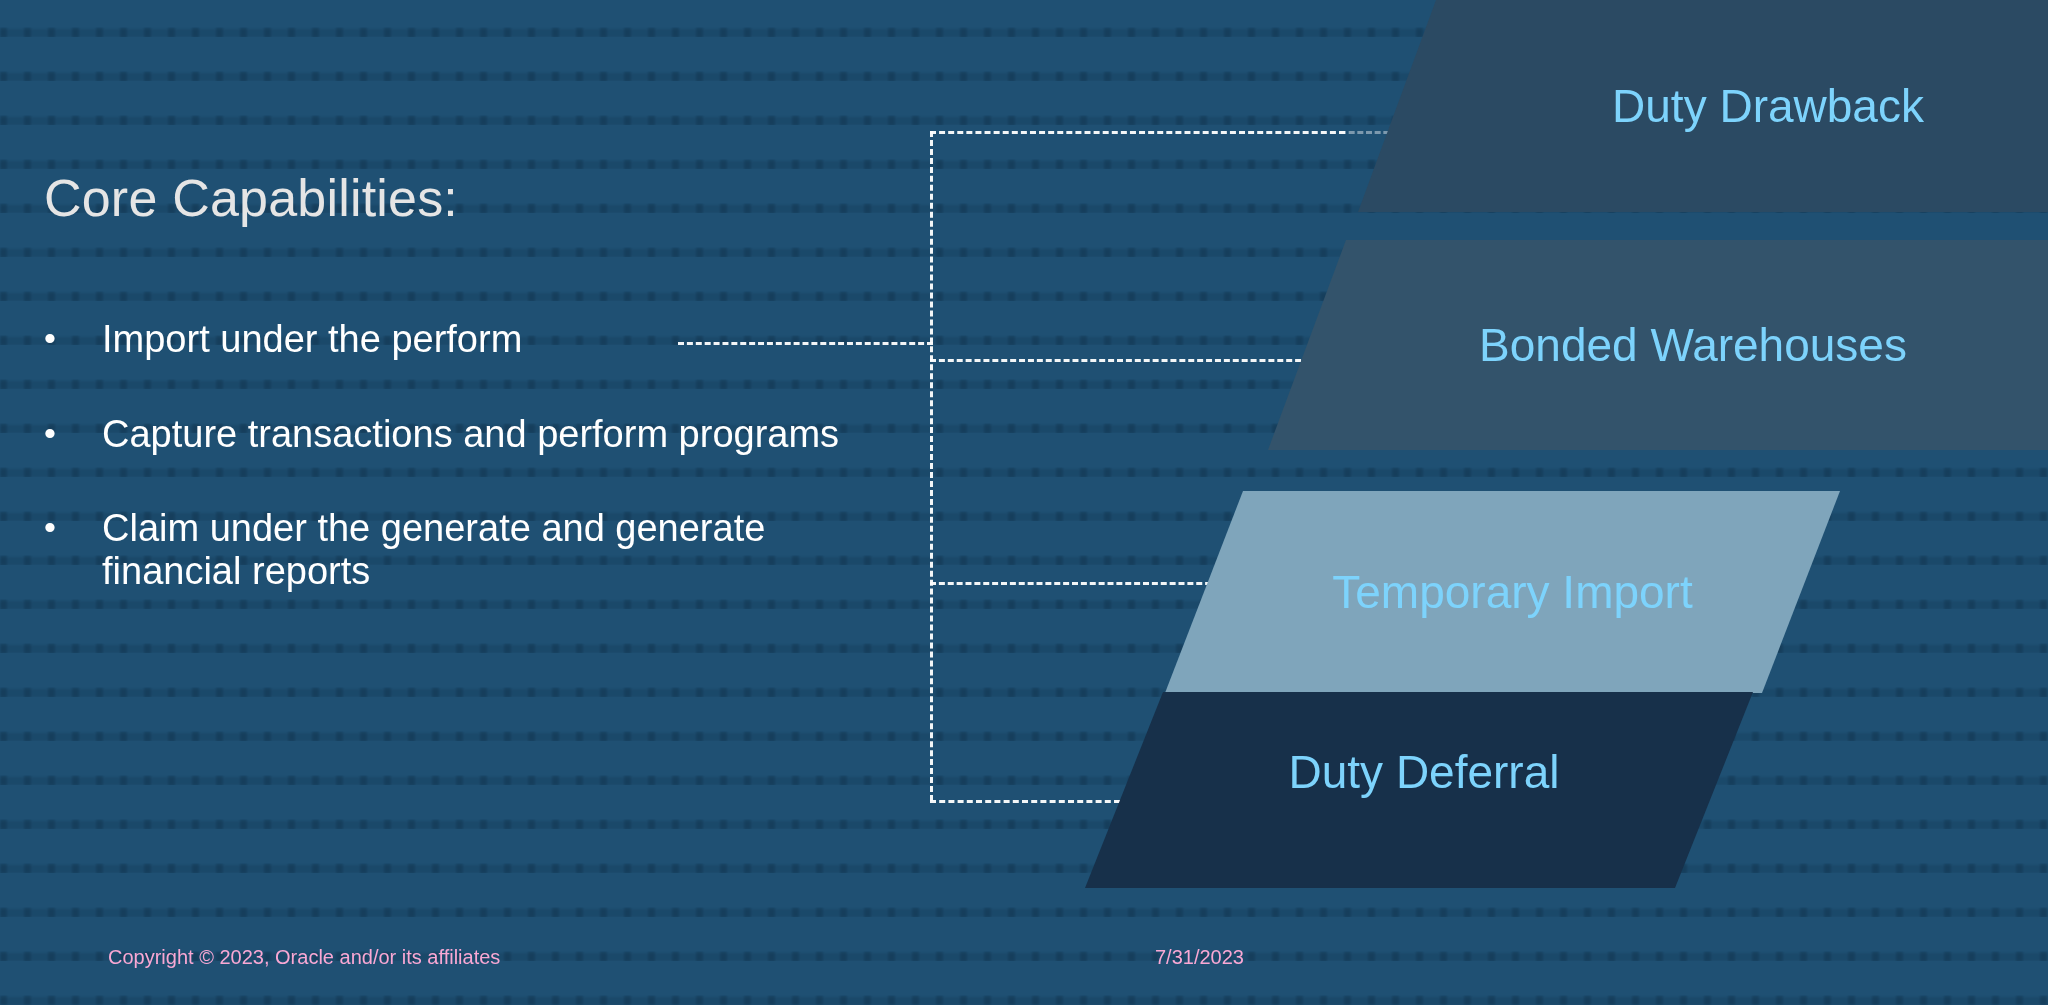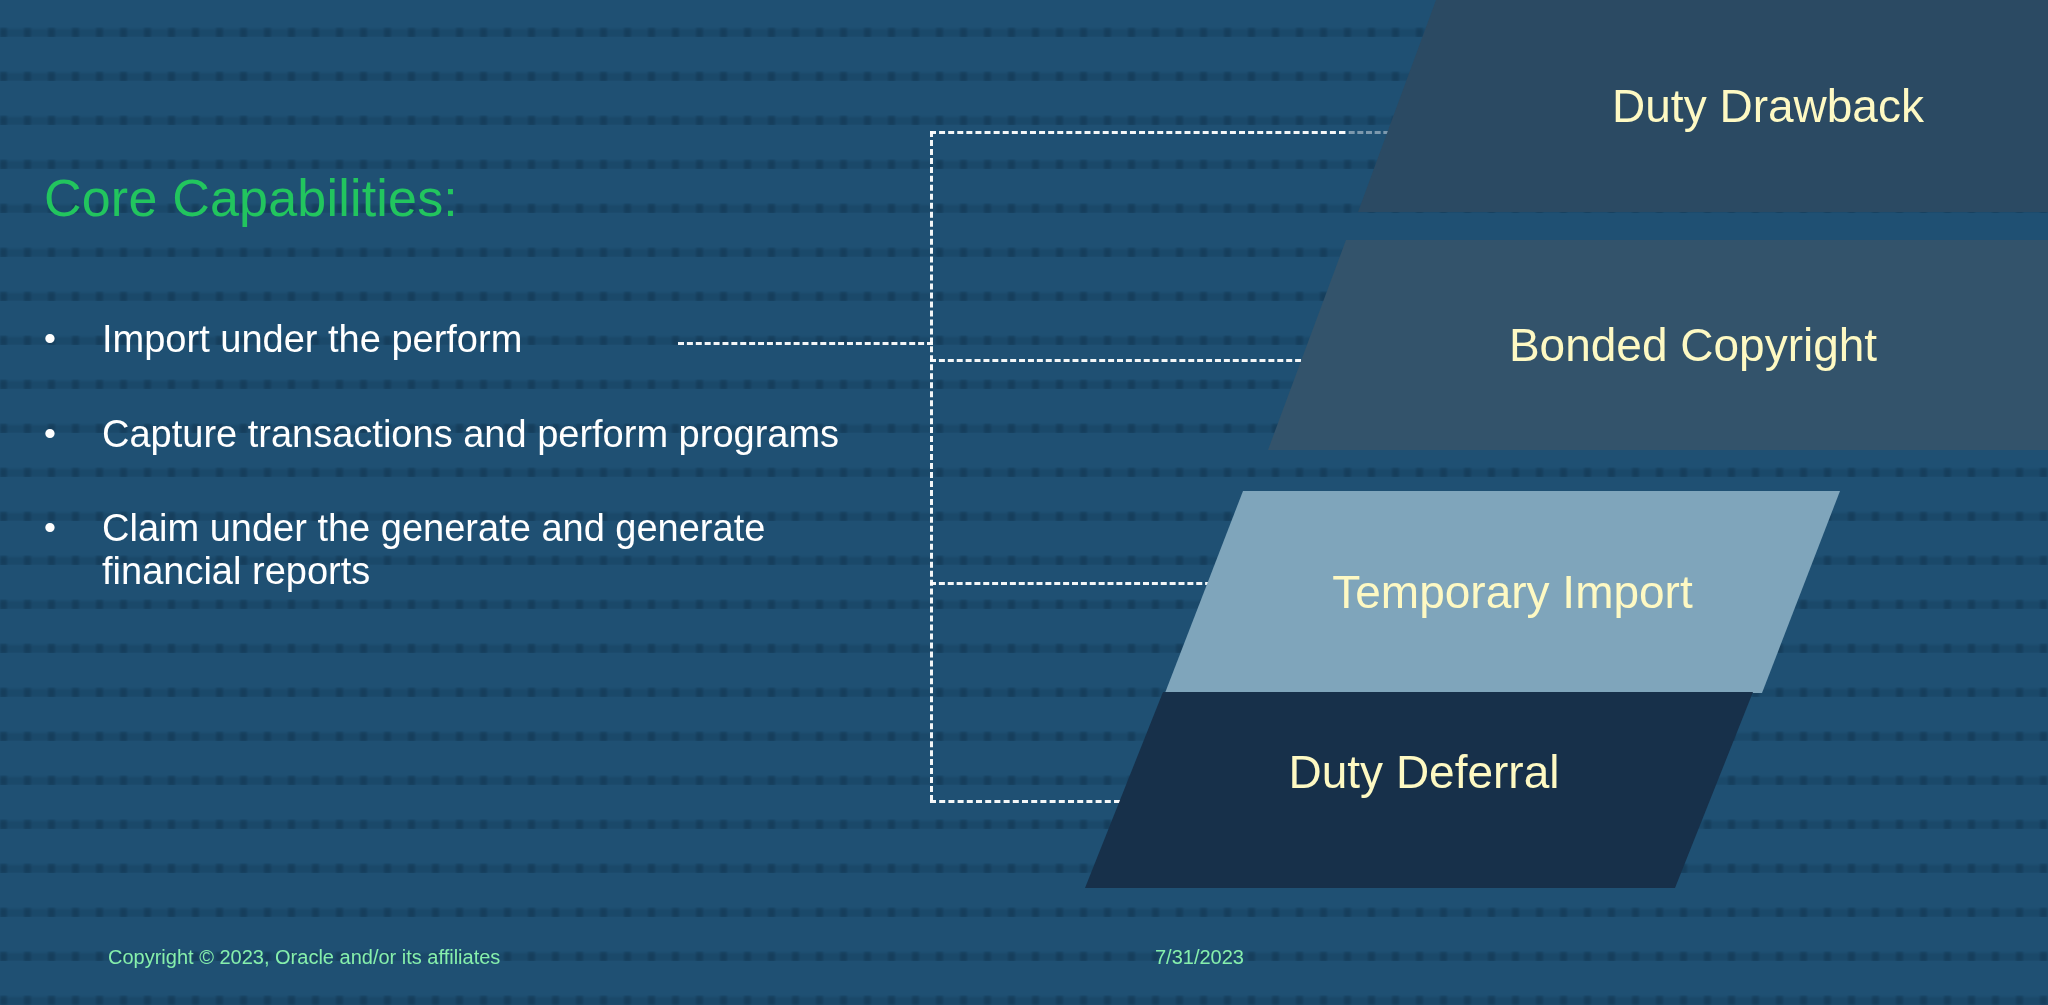--- a/index.html
+++ b/index.html
@@ -38,21 +38,21 @@
     filter: blur(1.1px);
     pointer-events: none;
   }
 
   
   #title {
     position: absolute;
     left: 44px;
     top: 168px;
     font-size: 52px;
-    color: #22c55e;
+    color: #e5e5e5;
     font-weight: 400;
     letter-spacing: 0.2px;
     white-space: nowrap;
   }
   #bullets {
     position: absolute;
     left: 44px;
     top: 318px;
     width: 860px;
   }
@@ -100,31 +100,31 @@
     align-items: center;
   }
   .para-shape {
     position: absolute;
     inset: 0;
   }
   .para-label {
     position: relative;
     width: 100%;
     text-align: center;
-    color: #fef9c3;
+    color: #7dd3fc;
     font-size: 46px;
     font-weight: 400;
     white-space: nowrap;
   }
 
   
   .footer {
     position: absolute;
     bottom: 0;
-    color: #86efac;
+    color: #f9a8d4;
     font-size: 20px;
   }
   #footer-copyright { left: 108px; bottom: 36px; }
   #footer-date { left: 1155px; bottom: 36px; }
 </style>
 </head>
 <body>
 
 <div id="slide">
 
@@ -167,21 +167,21 @@
     <svg class="para-shape" viewBox="0 0 690 212" preserveAspectRatio="none">
       <polygon points="78,0 690,0 690,212 0,212" fill="#2b4a63"></polygon>
     </svg>
     <div class="para-label" style="padding-left:130px;">Duty Drawback</div>
   </div>
 
   <div class="para" style="left:1268px; top:240px; width:780px; height:210px;">
     <svg class="para-shape" viewBox="0 0 780 210" preserveAspectRatio="none">
       <polygon points="78,0 780,0 780,210 0,210" fill="#33536b"></polygon>
     </svg>
-    <div class="para-label" style="padding-left:70px;">Bonded Copyright</div>
+    <div class="para-label" style="padding-left:70px;">Bonded Warehouses</div>
   </div>
 
   <div class="para" style="left:1165px; top:468px; width:675px; height:202px;margin-top:23px;">
     <svg class="para-shape" viewBox="0 0 675 202" preserveAspectRatio="none">
       <polygon points="78,0 675,0 597,202 0,202" fill="#7fa5bb"></polygon>
     </svg>
     <div class="para-label" style="padding-left:20px;">Temporary Import</div>
   </div>
 
   <div class="para" style="left:1085px; top:692px; width:668px; height:160px;">

